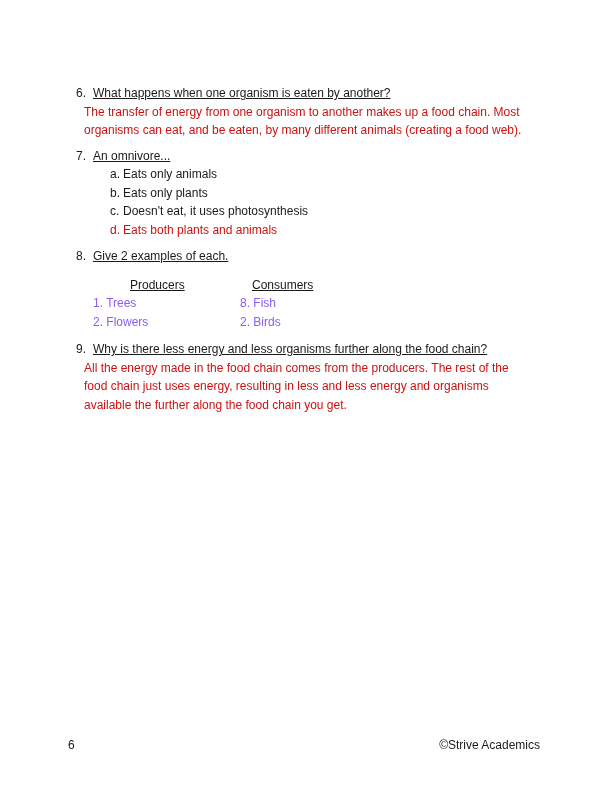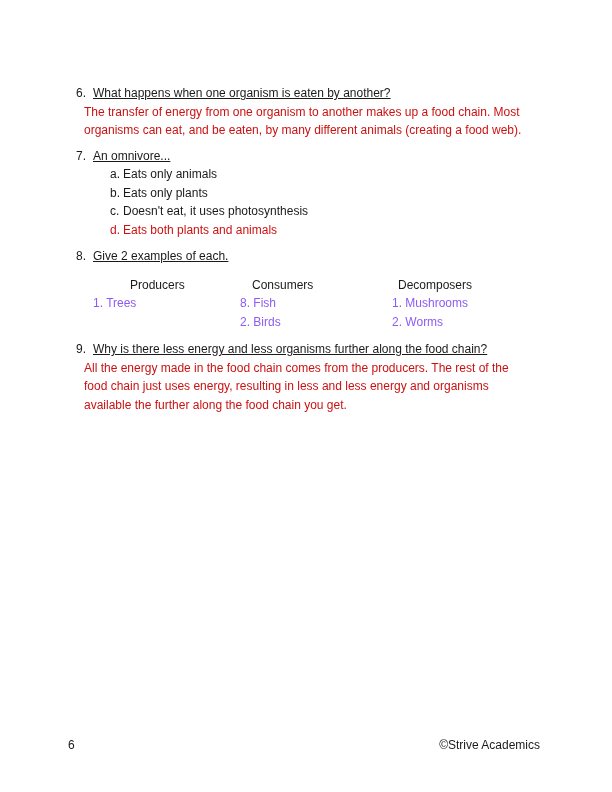--- a/index.html
+++ b/index.html
@@ -44,20 +44,21 @@
     display: flex;
     margin-left: 17px;
     margin-top: 10px;
   }
   .ex-col { flex: 0 0 auto; }
   .ex-col.col-1 { width: 147px; }
   .ex-col.col-2 { width: 152px; }
   .ex-col.col-3 { width: auto; }
   .col-header {
     display: inline-block;
+    text-decoration: underline;
     color: #1a1a1a;
   }
   .col-1 .col-header { margin-left: 37px; }
   .col-2 .col-header { margin-left: 12px; }
   .col-3 .col-header { margin-left: 6px; }
   .col-item { color: #8b5cf6; }
   .footer {
     position: absolute;
     top: 736px;
     left: 68px;
@@ -109,34 +110,28 @@
     <div class="q-row">
       <span class="q-num">8.</span>
       <span class="q-text">Give 2 examples of each.</span>
     </div>
     <div class="example-table">
       <div class="ex-col col-1">
         <div>
           <span class="col-header">Producers</span>
         </div>
         <div class="col-item">1. Trees</div>
+        <div class="col-item">2. Flowers</div>
       </div>
       <div class="ex-col col-2">
         <div>
           <span class="col-header">Consumers</span>
         </div>
         <div class="col-item">8. Fish</div>
         <div class="col-item">2. Birds</div>
-      </div>
-      <div class="ex-col col-3">
-        <div>
-          <span class="col-header">Decomposers</span>
-        </div>
-        <div class="col-item">1. Mushrooms</div>
-        <div class="col-item">2. Worms</div>
       </div>
     </div>
   </div>
 
   <div class="q-block mt-q9">
     <div class="q-row">
       <span class="q-num">9.</span>
       <span class="q-text">Why is there less energy and less organisms further along the food chain?</span>
     </div>
     <div class="answer">All the energy made in the food chain comes from the producers. The rest of the food chain just uses energy, resulting in less and less energy and organisms available the further along the food chain you get.</div>

